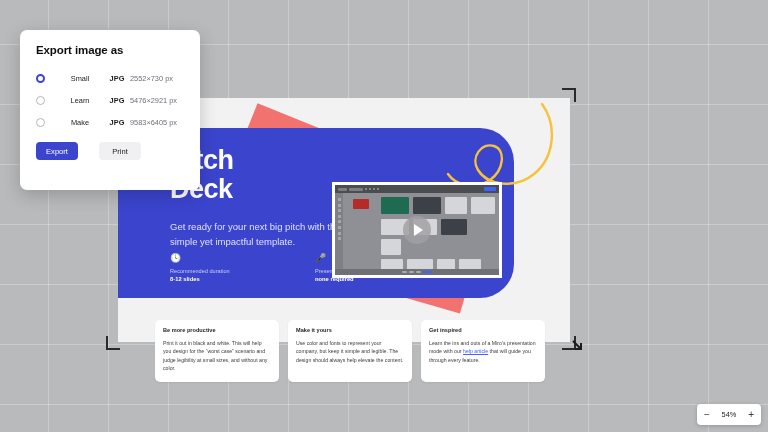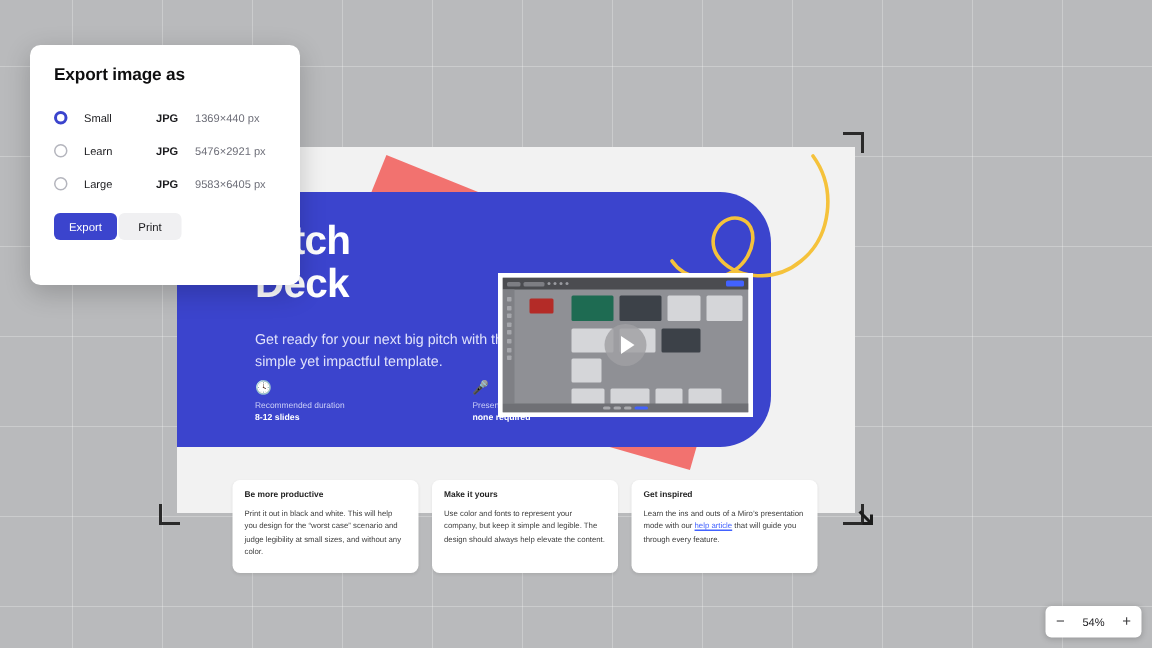--- a/index.html
+++ b/index.html
@@ -172,31 +172,31 @@
     left: 20px; top: 30px;
     width: 180px; height: 160px;
     background: #ffffff;
     border-radius: 7px;
     box-shadow: 0 5px 18px rgba(0,0,0,0.20);
     z-index: 40;
     padding: 14px 16px 12px 16px;
   }
   .dlg-title { font-size: 11.5px; font-weight: bold; color: #0f0f10; letter-spacing: -0.1px; }
   .opt-list { margin-top: 11px; }
-  .opt-row { display: flex; align-items: center; height: 22px; }
+  .opt-row { display: flex; align-items: center; height: 22px; text-align: center; }
   .radio {
     width: 9px; height: 9px; border-radius: 50%;
     border: 1px solid #b4b5bd; background: #fff;
     flex: 0 0 auto; position: relative;
   }
   .radio.on { border: 2.6px solid #3b44cd; }
   .opt-name { width: 48px; margin-left: 11px; font-size: 7.4px; color: #1b1b1e; }
   .opt-fmt  { width: 26px; font-size: 7.4px; color: #1b1b1e; font-weight: bold; }
   .opt-dim  { font-size: 7.4px; color: #6d6e78; }
-  .dlg-actions { display: flex; gap: 1px; margin-top: 9px; }
+  .dlg-actions { display: flex; gap: 21px; margin-top: 9px; }
   .btn { border: none; border-radius: 4px; font-size: 7.6px; cursor: pointer; font-family: inherit; }
   .btn-export { background: #3b44cd; color: #ffffff; width: 42px; height: 18px; }
   .btn-cancel { background: #f0f0f2; color: #1b1b1e; width: 42px; height: 18px; }
 
   
   .zoombar {
     position: absolute; right: 7px; bottom: 7px;
     width: 64px; height: 21px;
     background: #ffffff;
     border-radius: 4px;
@@ -333,31 +333,31 @@
   </svg>
 
   <div class="dialog">
     <div class="dlg-title">Export image as</div>
 
     <div class="opt-list">
       <div class="opt-row">
         <span class="radio on"></span>
         <span class="opt-name">Small</span>
         <span class="opt-fmt">JPG</span>
-        <span class="opt-dim">1369×440 px</span>
+        <span class="opt-dim">2552×730 px</span>
       </div>
       <div class="opt-row">
         <span class="radio"></span>
         <span class="opt-name">Learn</span>
         <span class="opt-fmt">JPG</span>
         <span class="opt-dim">5476×2921 px</span>
       </div>
       <div class="opt-row">
         <span class="radio"></span>
-        <span class="opt-name">Large</span>
+        <span class="opt-name">Make</span>
         <span class="opt-fmt">JPG</span>
         <span class="opt-dim">9583×6405 px</span>
       </div>
     </div>
 
     <div class="dlg-actions">
       <button class="btn btn-export">Export</button>
       <button class="btn btn-cancel">Print</button>
     </div>
   </div>

